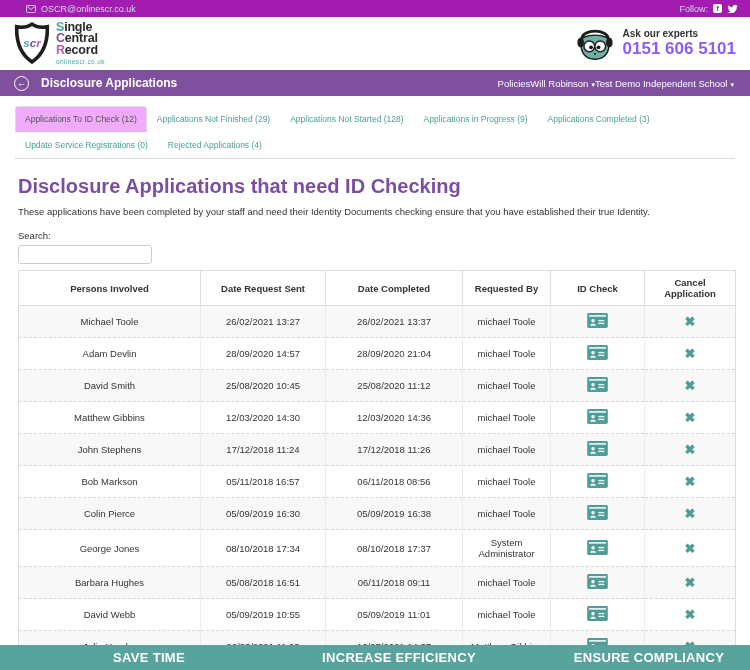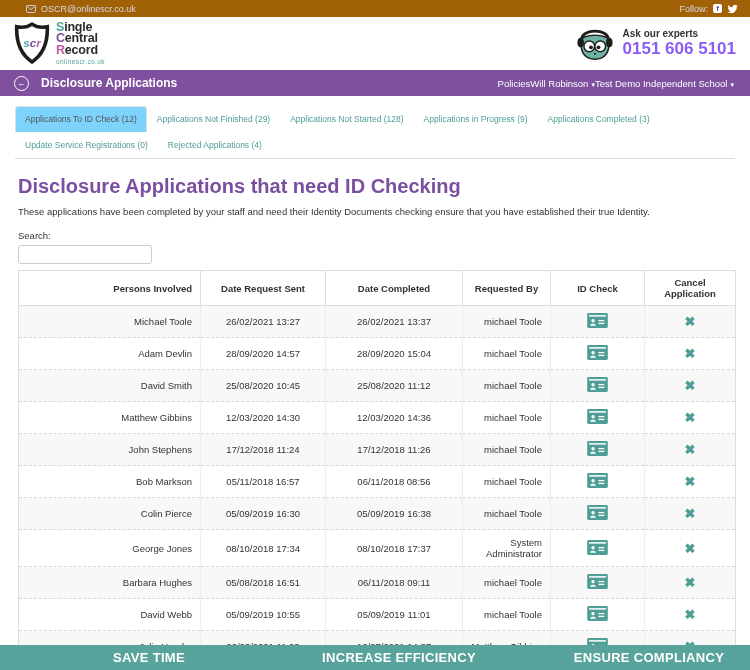--- a/index.html
+++ b/index.html
@@ -1,19 +1,19 @@
 <!DOCTYPE html>
 <html><head>
 <meta charset="utf-8">
 <style>
   * { margin:0; padding:0; box-sizing:border-box; }
   html,body { width:750px; height:670px; background:#fff; font-family:"Liberation Sans", sans-serif; position:relative; overflow:hidden; }
 
   
-  .topbar { height:17px; background:#a16207; display:flex; align-items:center; justify-content:space-between; padding:0 12px 0 26px; color:#d6d7ea; font-size:9px; }
+  .topbar { height:17px; background:#a21caf; display:flex; align-items:center; justify-content:space-between; padding:0 12px 0 26px; color:#d6d7ea; font-size:9px; }
   .topbar .left, .topbar .right { display:flex; align-items:center; gap:5px; }
   .fb-badge { display:inline-flex; width:9px; height:9px; background:#fff; color:#5b5c8e; border-radius:2px; font-size:8px; font-weight:bold; align-items:center; justify-content:center; line-height:1; }
 
   
   .header { height:53px; display:flex; align-items:center; justify-content:space-between; padding:2px 14px 2px 14px; background:#fff; }
   .logo { display:flex; gap:6px; align-items:flex-start; }
   .logo-text-block { display:flex; flex-direction:column; }
   .logo-lines { font-size:12.5px; font-weight:bold; color:#2b2b2b; line-height:11.5px; letter-spacing:-0.2px; }
   .logo-site { font-size:6.5px; color:#4ea49c; margin-top:2px; letter-spacing:0.4px; }
   .lt-s { color:#4ea49c; } .lt-c { color:#7d4e9b; } .lt-r { color:#c05c9e; }
@@ -26,39 +26,39 @@
   .navbar { height:26px; background:#7e509d; display:flex; align-items:center; padding:0 16px 0 14px; color:#fff; gap:12px; }
   .back-circle { width:15px; height:15px; border:1.6px solid #fff; border-radius:50%; display:flex; align-items:center; justify-content:center; font-size:9px; font-weight:bold; color:#fff; cursor:pointer; flex:none; }
   .nav-title { font-size:12px; font-weight:bold; }
   .nav-right { margin-left:auto; display:flex; font-size:9.5px; align-items:center; }
   .nav-link { cursor:pointer; white-space:nowrap; }
   .caret { font-size:7px; margin-left:3px; }
 
   
   .tabs { margin:10px 15px 0 15px; border-bottom:1px solid #ddd; display:flex; flex-wrap:wrap; font-size:8.5px; }
   .tab { padding:7px 9px; color:#4e9d96; cursor:pointer; border:1px solid transparent; white-space:nowrap; }
-  .tab.active { background:#7dd3fc; border:1px solid #ddd; border-bottom:1px solid #fff; margin-bottom:-1px; border-radius:3px 3px 0 0; color:#555;text-align:center; }
+  .tab.active { background:#f0abfc; border:1px solid #ddd; border-bottom:1px solid #fff; margin-bottom:-1px; border-radius:3px 3px 0 0; color:#555;text-align:center; }
 
   
   .page-title { margin:16px 18px 7px 18px; font-size:20px; font-weight:bold; color:#7b4fa0; }
   .page-desc { margin:8px 18px; font-size:9.5px; color:#333; }
   .search-wrap { margin:13px 18px 6px 18px; font-size:9.5px; color:#333; }
   .search-wrap input { display:block; margin-top:4px; width:134px; height:19px; border:1px solid #ccc; border-radius:3px; padding:0 5px; font-size:9.5px; font-family:"Liberation Sans", sans-serif; }
 
   
   table.apps { margin:4px 18px 0 18px; width:714px; border-collapse:collapse; font-size:9.5px; color:#333; table-layout:fixed; }
   table.apps th { border:1px solid #ddd; padding:6px 8px; font-weight:bold; background:#fff; }
   table.apps td { border-left:1px solid #ececec; border-right:1px solid #ececec; border-top:1px dashed #d8d8d8; padding:7px 8px; }
   table.apps tbody tr:last-child td { border-bottom:1px solid #ddd; }
   table.apps td:first-child { border-left:1px solid #ddd; }
   table.apps td:last-child { border-right:1px solid #ddd; }
   table.apps tbody tr:nth-child(odd) { background:#f8f8f8; }
   .col-person { width:182px; } .col-sent { width:125px; } .col-comp { width:137px; }
   .col-by { width:88px; } .col-id { width:94px; } .col-cancel { width:91px; }
-  .al { text-align:right; } .ac { text-align:center; }
+  .al { text-align:center; } .ac { text-align:center; }
   .idcheck-btn, .cancel-btn { display:inline-block; cursor:pointer; line-height:0; }
   .cancel-btn { color:#4e9d96; font-size:13px; font-weight:bold; line-height:1; }
 
   
   .banner { position:absolute; bottom:0; left:0; width:750px; height:25px; background:#58a39b; display:flex; align-items:center; }
   .banner-item { flex:1; text-align:center; color:#fff; font-weight:bold; font-size:13px; letter-spacing:0.3px;padding-left:48px; }
 </style>
 </head>
 <body>
 
@@ -172,21 +172,21 @@
               <circle cx="6.2" cy="8.2" r="1.8" fill="#fff"></circle>
               <path d="M3.2 13.6 C3.2 10.8 9.2 10.8 9.2 13.6 Z" fill="#fff"></path>
               <rect x="12" y="7.4" width="6.2" height="1.4" fill="#fff"></rect>
               <rect x="12" y="10.4" width="6.2" height="1.4" fill="#fff"></rect>
             </svg></span></td>
         <td class="ac"><span class="cancel-btn">✖</span></td>
       </tr>
       <tr>
         <td class="al">Adam Devlin</td>
         <td class="ac">28/09/2020 14:57</td>
-        <td class="ac">28/09/2020 15:04</td>
+        <td class="ac">28/09/2020 21:04</td>
         <td class="al">michael Toole</td>
         <td class="ac"><span class="idcheck-btn"><svg width="21" height="15" viewBox="0 0 22 16">
               <rect x="0" y="0" width="22" height="16" rx="1.5" fill="#4e9d96"></rect>
               <rect x="2" y="2.3" width="18" height="1.6" fill="#fff"></rect>
               <circle cx="6.2" cy="8.2" r="1.8" fill="#fff"></circle>
               <path d="M3.2 13.6 C3.2 10.8 9.2 10.8 9.2 13.6 Z" fill="#fff"></path>
               <rect x="12" y="7.4" width="6.2" height="1.4" fill="#fff"></rect>
               <rect x="12" y="10.4" width="6.2" height="1.4" fill="#fff"></rect>
             </svg></span></td>
         <td class="ac"><span class="cancel-btn">✖</span></td>

